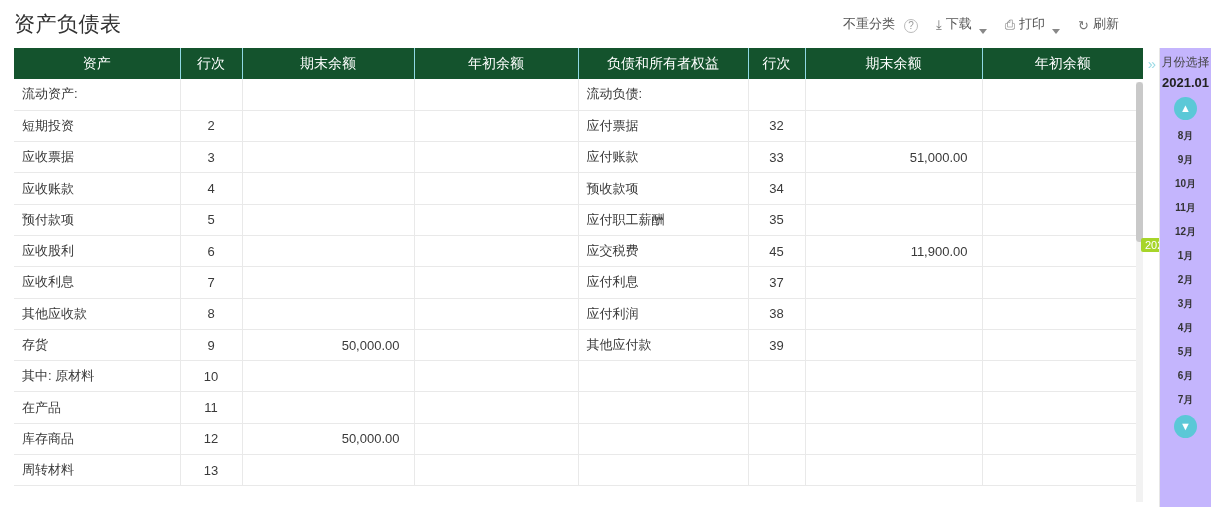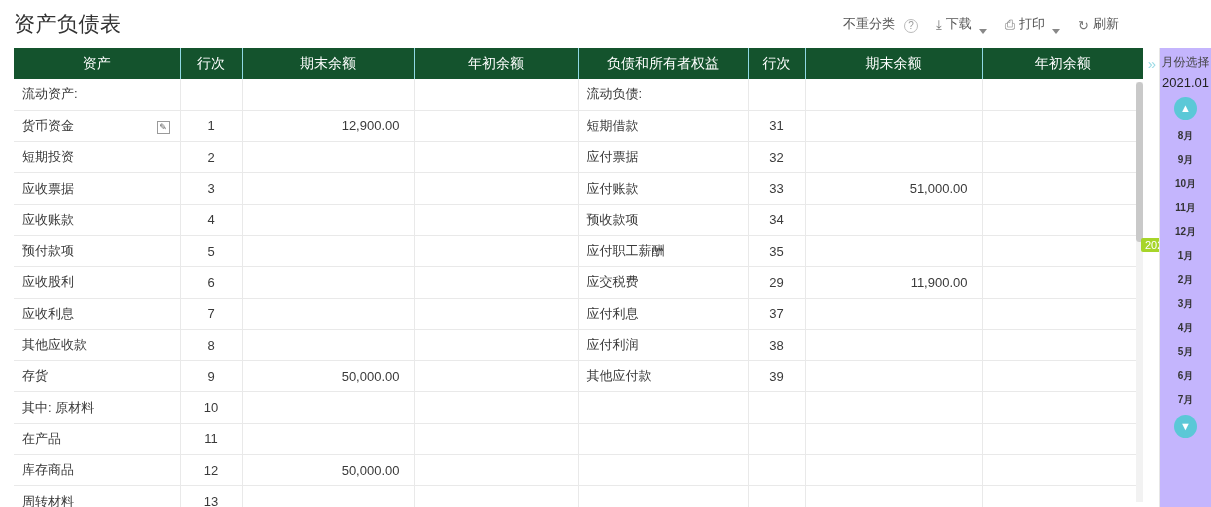--- a/index.html
+++ b/index.html
@@ -157,21 +157,21 @@
   }
   .panel-title {
     font-size: 12px;
     color: #444;
     padding-top: 6px;
     white-space: nowrap;
   }
   .panel-year {
     font-size: 13px;
     color: #222;
-    font-weight: normal;
+    font-weight: bold;
     padding: 4px 0 4px 0;
   }
   .round-btn {
     width: 23px; height: 23px;
     border-radius: 50%;
     background: #5bc8d7;
     color: #fff;
     margin: 3px auto 4px auto;
     line-height: 23px;
     font-size: 11px;
@@ -270,30 +270,20 @@
             <td class="c-name indent-0"><span>流动资产:</span></td>
             <td class="c-num"><span></span></td>
             <td class="c-val"><span></span></td>
             <td class="c-val"><span></span></td>
             <td class="c-name indent-0"><span>流动负债:</span></td>
             <td class="c-num"><span></span></td>
             <td class="c-val"><span></span></td>
             <td class="c-val"><span></span></td>
           </tr>
           <tr>
-            <td class="c-name indent-1"><span>货币资金</span><span class="cell-icon">✎</span></td>
-            <td class="c-num"><span>1</span></td>
-            <td class="c-val"><span>12,900.00</span></td>
-            <td class="c-val"><span></span></td>
-            <td class="c-name indent-1"><span>短期借款</span></td>
-            <td class="c-num"><span>31</span></td>
-            <td class="c-val"><span></span></td>
-            <td class="c-val"><span></span></td>
-          </tr>
-          <tr>
             <td class="c-name indent-1"><span>短期投资</span></td>
             <td class="c-num"><span>2</span></td>
             <td class="c-val"><span></span></td>
             <td class="c-val"><span></span></td>
             <td class="c-name indent-1"><span>应付票据</span></td>
             <td class="c-num"><span>32</span></td>
             <td class="c-val"><span></span></td>
             <td class="c-val"><span></span></td>
           </tr>
           <tr>
@@ -325,21 +315,21 @@
             <td class="c-num"><span>35</span></td>
             <td class="c-val"><span></span></td>
             <td class="c-val"><span></span></td>
           </tr>
           <tr>
             <td class="c-name indent-1"><span>应收股利</span></td>
             <td class="c-num"><span>6</span></td>
             <td class="c-val"><span></span></td>
             <td class="c-val"><span></span></td>
             <td class="c-name indent-1"><span>应交税费</span></td>
-            <td class="c-num"><span>29</span></td>
+            <td class="c-num"><span>45</span></td>
             <td class="c-val"><span>11,900.00</span></td>
             <td class="c-val"><span></span></td>
           </tr>
           <tr>
             <td class="c-name indent-1"><span>应收利息</span></td>
             <td class="c-num"><span>7</span></td>
             <td class="c-val"><span></span></td>
             <td class="c-val"><span></span></td>
             <td class="c-name indent-1"><span>应付利息</span></td>
             <td class="c-num"><span>37</span></td>

